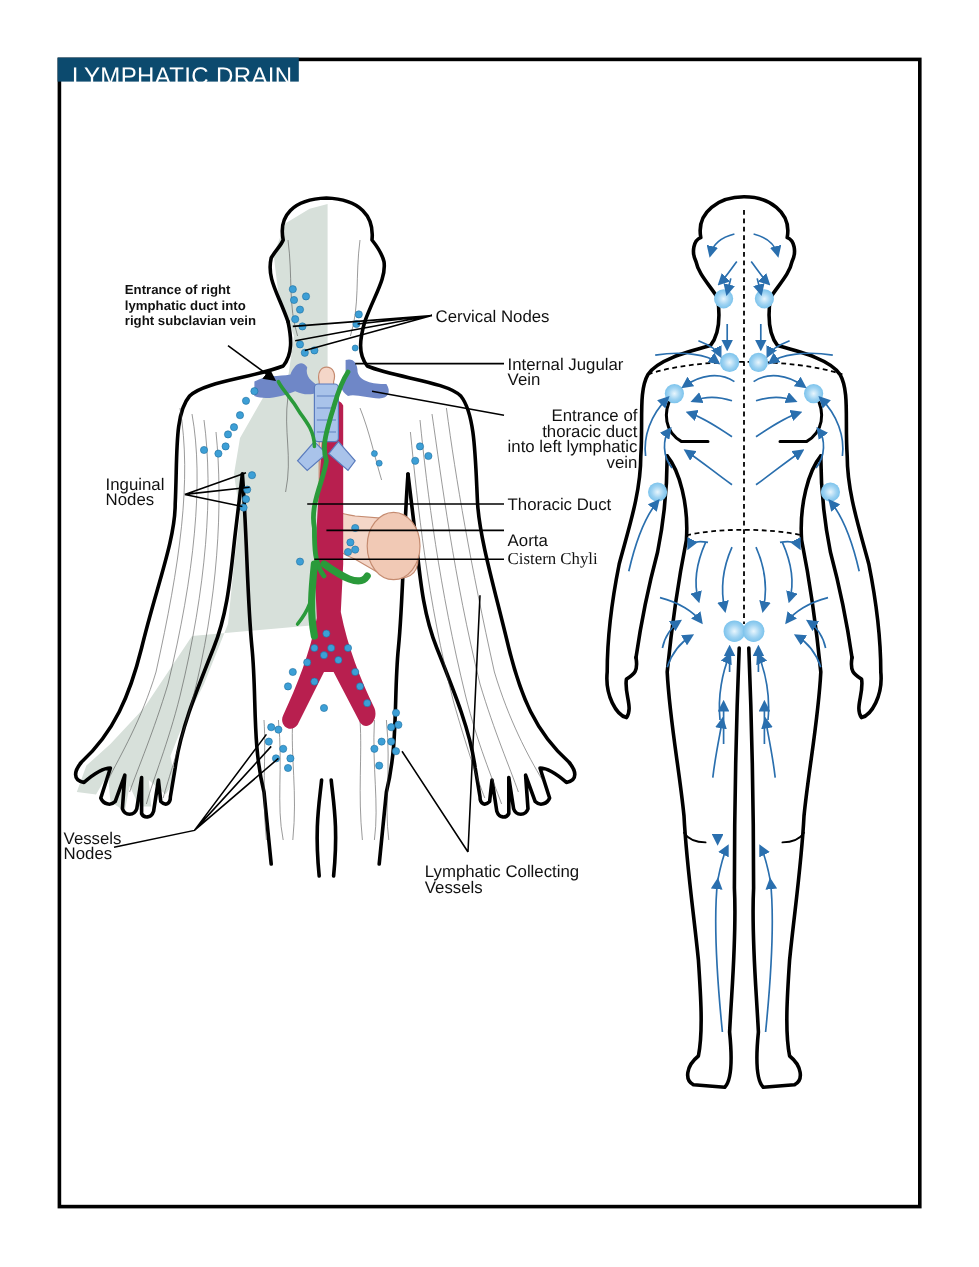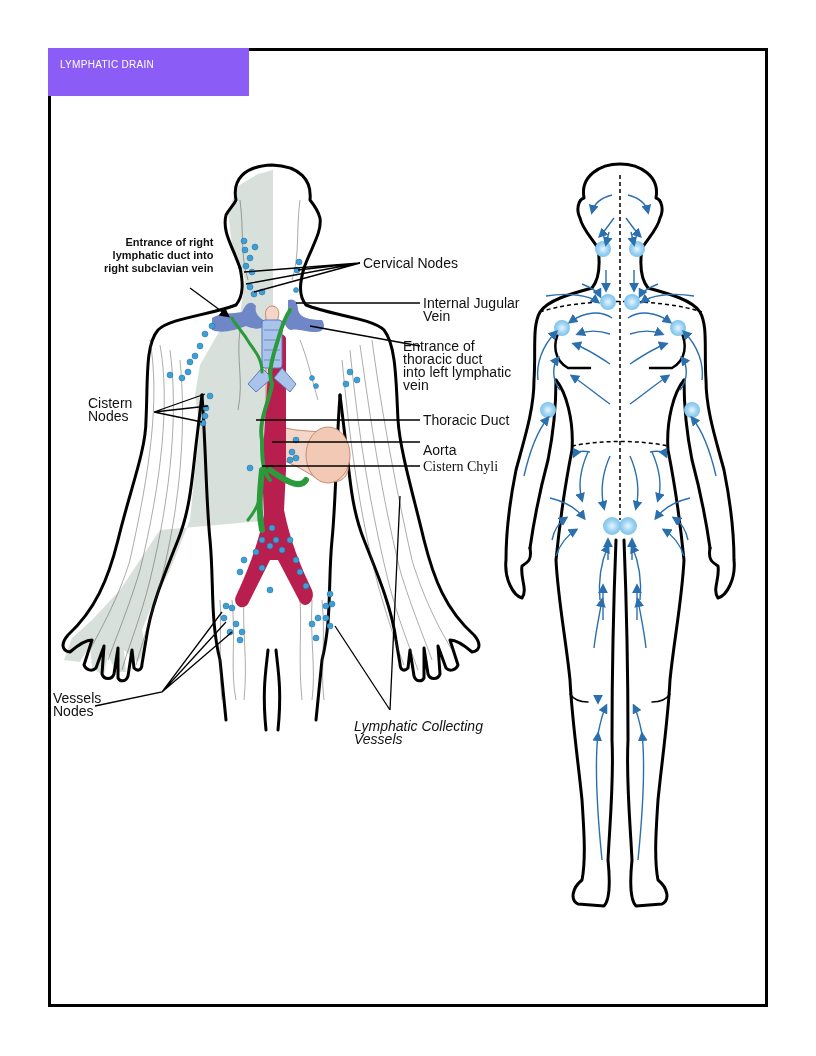--- a/index.html
+++ b/index.html
@@ -1,18 +1,18 @@
 <!DOCTYPE html>
 <html><head>
   <meta charset="utf-8">
   <style>
     html, body { margin: 0; padding: 0; background: #ffffff; }
     body { width: 816px; height: 1056px; position: relative; overflow: hidden; font-family: "DejaVu Sans", sans-serif; }
     .frame { position: absolute; left: 48px; top: 48px; width: 714px; height: 953px; border: 3px solid #000; box-sizing: content-box; }
-    .title-tab { position: absolute; left: 48px; top: 48px; width: 201px; height: 48px; background: #8b5cf6; color: #fff; font-size: 10px; letter-spacing: 0.3px; line-height: 33px; padding-left: 12px; box-sizing: border-box; font-family: "Liberation Sans", sans-serif; }
+    .title-tab { position: absolute; left: 48px; top: 48px; width: 201px; height: 20px; background: #0c4a6e; color: #fff; font-size: 20px; letter-spacing: 0.3px; line-height: 33px; padding-left: 12px; box-sizing: border-box; font-family: "Liberation Sans", sans-serif; }
     svg.art { position: absolute; left: 0; top: 0; }
     .lbl { position: absolute; font-family: "Liberation Sans", sans-serif; font-size: 14px; color: #111; line-height: 13px; }
     .lbl.bold { font-weight: bold; font-size: 11px; }
   </style>
 </head>
 <body>
 
 <div class="frame"></div>
 <div class="title-tab">LYMPHATIC DRAIN</div>
 
@@ -260,43 +260,43 @@
         <path d="M646,648 C644,630 640,612 638,600"></path>
       <path d="M598,700 L598,702"></path>
       <path d="M602,860 C598,820 594,770 598,734"></path>
         <path d="M638,860 C642,820 646,770 642,734"></path>
       <path d="M598,734 C600,724 602,714 606,706"></path>
         <path d="M642,734 C640,724 638,714 634,706"></path>
     </g>
   </g>
 </svg>
 
-<div class="lbl bold" style="left:104px; top:236px;text-align:right;">
+<div class="lbl bold" style="left:104px; top:236px;">
   <div>Entrance of right</div>
   <div>lymphatic duct into</div>
   <div>right subclavian vein</div>
 </div>
 <div class="lbl" style="left:363px; top:257px;">Cervical Nodes</div>
 <div class="lbl" style="left:423px; top:297px;">
   <div>Internal Jugular</div>
   <div>Vein</div>
 </div>
-<div class="lbl" style="left:403px; top:340px;">
+<div class="lbl" style="left:423px; top:340px;text-align:right;">
   <div>Entrance of</div>
   <div>thoracic duct</div>
   <div>into left lymphatic</div>
   <div>vein</div>
 </div>
 <div class="lbl" style="left:88px; top:397px;">
-  <div>Cistern</div>
+  <div>Inguinal</div>
   <div>Nodes</div>
 </div>
 <div class="lbl" style="left:423px; top:414px;">Thoracic Duct</div>
 <div class="lbl" style="left:423px; top:444px;">Aorta</div>
 <div class="lbl" style="left:423px; top:460px;font-family:Liberation Serif, serif;">Cistern Chyli</div>
 <div class="lbl" style="left:53px; top:692px;">
   <div>Vessels</div>
   <div>Nodes</div>
 </div>
-<div class="lbl" style="left:354px; top:720px;font-style:italic;">
+<div class="lbl" style="left:354px; top:720px;">
   <div>Lymphatic Collecting</div>
   <div>Vessels</div>
 </div>
 
 </body></html>

